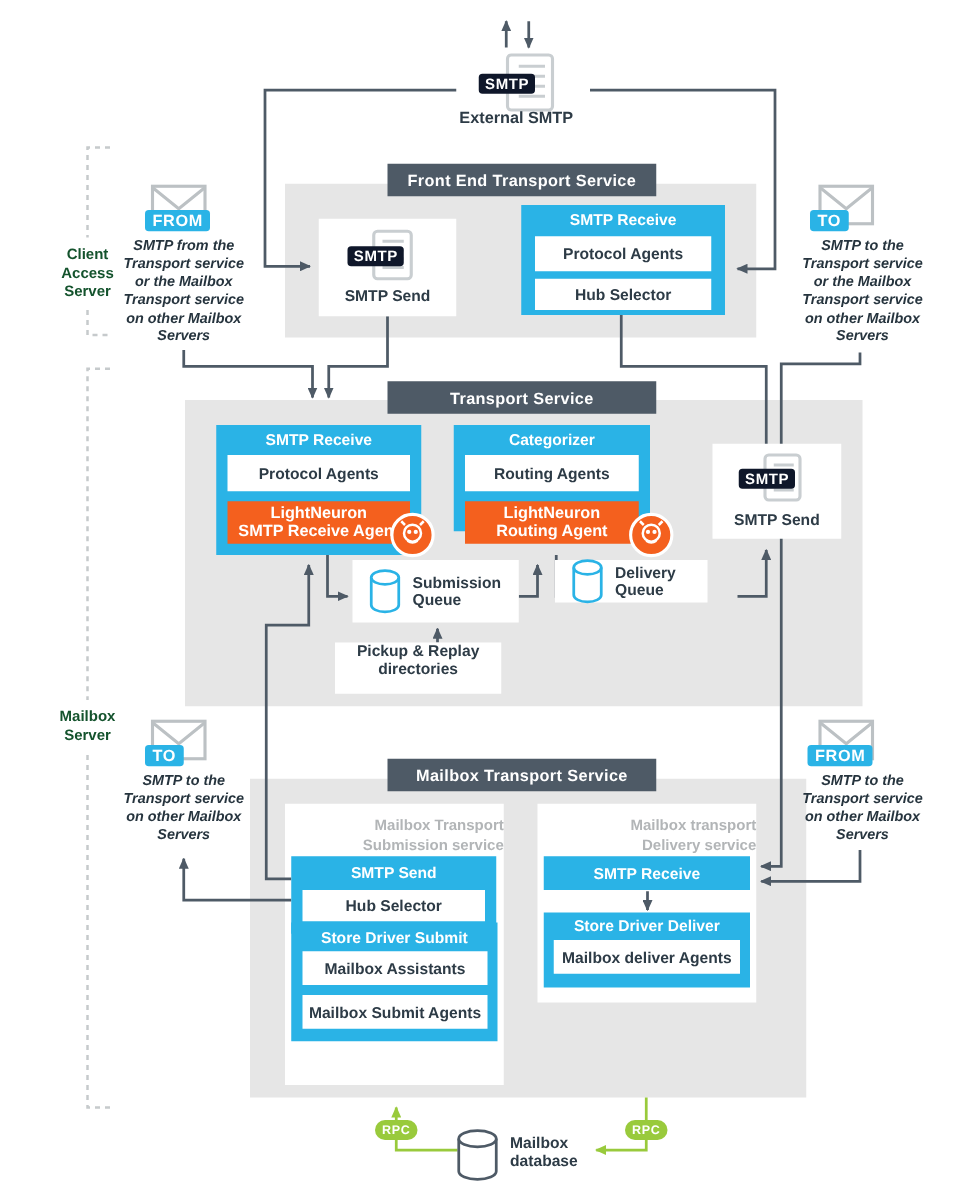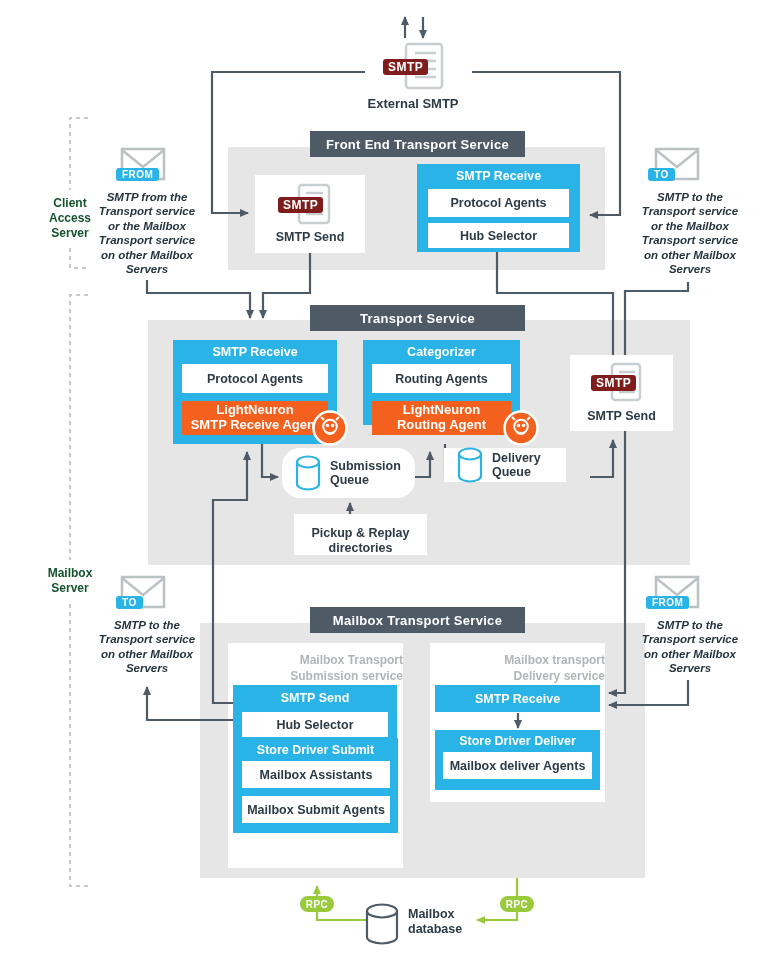--- a/index.html
+++ b/index.html
@@ -17,23 +17,23 @@
   .cyantitle{color:#fff;font-weight:700;font-size:12.5px;text-align:center;}
   .sublabel{position:absolute;background:#fff;display:flex;align-items:center;justify-content:center;
             color:#2d3b46;font-weight:700;font-size:12.5px;text-align:center;}
   .darklabel{color:#2d3b46;font-weight:700;font-size:12.5px;text-align:center;}
   .pre{white-space:pre-line;}
   .ann{position:absolute;color:#26343e;font-style:italic;font-weight:600;font-size:11.5px;
        line-height:1.25;text-align:center;z-index:10;}
   .raillabel{position:absolute;color:#14532d;font-weight:700;font-size:12px;line-height:1.25;
              text-align:center;z-index:10;}
   .graytitle{color:#b2b5b7;font-weight:700;font-size:12px;line-height:1.3;text-align:right;}
-  .smtpbadge{position:absolute;background:#7f1d1d;color:#fff;font-weight:700;font-size:12px;
+  .smtpbadge{position:absolute;background:#0f172a;color:#fff;font-weight:700;font-size:12px;
              padding:1px 5px;border-radius:3px;letter-spacing:.5px;z-index:11;}
-  .envbadge{position:absolute;background:#2ab3e6;color:#fff;font-weight:700;font-size:10px;
+  .envbadge{position:absolute;background:#2ab3e6;color:#fff;font-weight:700;font-size:13px;
             padding:1px 6px;border-radius:3px;letter-spacing:.5px;z-index:11;}
   .rpcpill{position:absolute;background:#99ca3c;color:#fff;font-weight:700;font-size:10px;
            width:34px;height:16px;border-radius:8px;display:flex;align-items:center;justify-content:center;
            letter-spacing:.5px;z-index:10;}
   .icon{position:absolute;z-index:10;}
   .malware{position:absolute;z-index:12;}
   .queuebox{position:absolute;background:#fff;z-index:10;display:flex;align-items:center;gap:8px;padding-left:12px;}
   .queuebox .darklabel{text-align:left;line-height:1.15;}
 </style>
 </head>
@@ -92,21 +92,21 @@
         <rect x="2" y="2" width="36" height="44" rx="3" fill="#fff" stroke="#c9ced1" stroke-width="2.5"></rect>
       <g stroke="#c9ced1" stroke-width="2.5">
           <line x1="11" y1="11" x2="32" y2="11"></line>
           <line x1="11" y1="19" x2="32" y2="19"></line>
           <line x1="11" y1="27" x2="32" y2="27"></line>
           <line x1="11" y1="35" x2="32" y2="35"></line>
         </g>
       </svg>
     <div class="smtpbadge" style="left:-21px;top:17px;">SMTP</div>
   </div>
-  <div class="abs darklabel" style="left:358px;top:96px;width:110px;font-size:13px;z-index:10;">External SMTP</div>
+  <div class="abs darklabel" style="left:358px;top:86px;width:110px;font-size:13px;z-index:10;">External SMTP</div>
 
   <div class="raillabel pre" style="left:38px;top:196px;width:64px;">Client
 Access
 Server</div>
   <div class="raillabel pre" style="left:38px;top:566px;width:64px;">Mailbox
 Server</div>
 
   <div class="icon" style="left:120px;top:147px;">
     <svg width="46" height="34">
         <rect x="2" y="2" width="42" height="30" fill="#fff" stroke="#bcc1c4" stroke-width="2.5"></rect>
@@ -228,38 +228,38 @@
             <line x1="9" y1="17" x2="25" y2="17"></line>
             <line x1="9" y1="24" x2="25" y2="24"></line>
             <line x1="9" y1="30" x2="25" y2="30"></line>
           </g>
         </svg>
       <div class="smtpbadge" style="left:-19px;top:13px;">SMTP</div>
     </div>
     <div class="abs darklabel" style="left:0;top:54px;width:103px;">SMTP Send</div>
   </div>
 
-  <div class="queuebox" style="left:282px;top:448px;width:121px;height:50px;border-radius:18px;">
+  <div class="queuebox" style="left:282px;top:448px;width:121px;height:50px;">
     <svg width="28" height="40">
         <path d="M3,9 v22 a11,5.5 0 0 0 22,0 v-22" fill="#fff" stroke="#2ab3e6" stroke-width="2.2"></path>
         <ellipse cx="14" cy="9" rx="11" ry="5.5" fill="#fff" stroke="#2ab3e6" stroke-width="2.2"></ellipse>
       </svg>
     <div class="darklabel pre">Submission
 Queue</div>
   </div>
   <div class="queuebox" style="left:444px;top:448px;width:110px;height:34px;">
     <svg width="28" height="40">
         <path d="M3,9 v22 a11,5.5 0 0 0 22,0 v-22" fill="#fff" stroke="#2ab3e6" stroke-width="2.2"></path>
         <ellipse cx="14" cy="9" rx="11" ry="5.5" fill="#fff" stroke="#2ab3e6" stroke-width="2.2"></ellipse>
       </svg>
     <div class="darklabel pre">Delivery
 Queue</div>
   </div>
 
-  <div class="whitebox" style="left:294px;top:514px;width:133px;height:41px;display:flex;align-items:flex-end;justify-content:center;">
+  <div class="whitebox" style="left:268px;top:514px;width:133px;height:41px;display:flex;align-items:flex-start;justify-content:center;">
     <div class="darklabel pre" style="line-height:1.15;">Pickup &amp; Replay
 directories</div>
   </div>
 
   <div class="hdr" style="left:310px;top:607px;width:215px;height:26px;">Mailbox Transport Service</div>
 
   <div class="abs graytitle pre" style="left:228px;top:653px;width:175px;z-index:10;">Mailbox Transport
 Submission service</div>
   <div class="cyanbox" style="left:233px;top:685px;width:164px;height:62px;">
     <div class="cyantitle" style="margin-top:6px;">SMTP Send</div>

